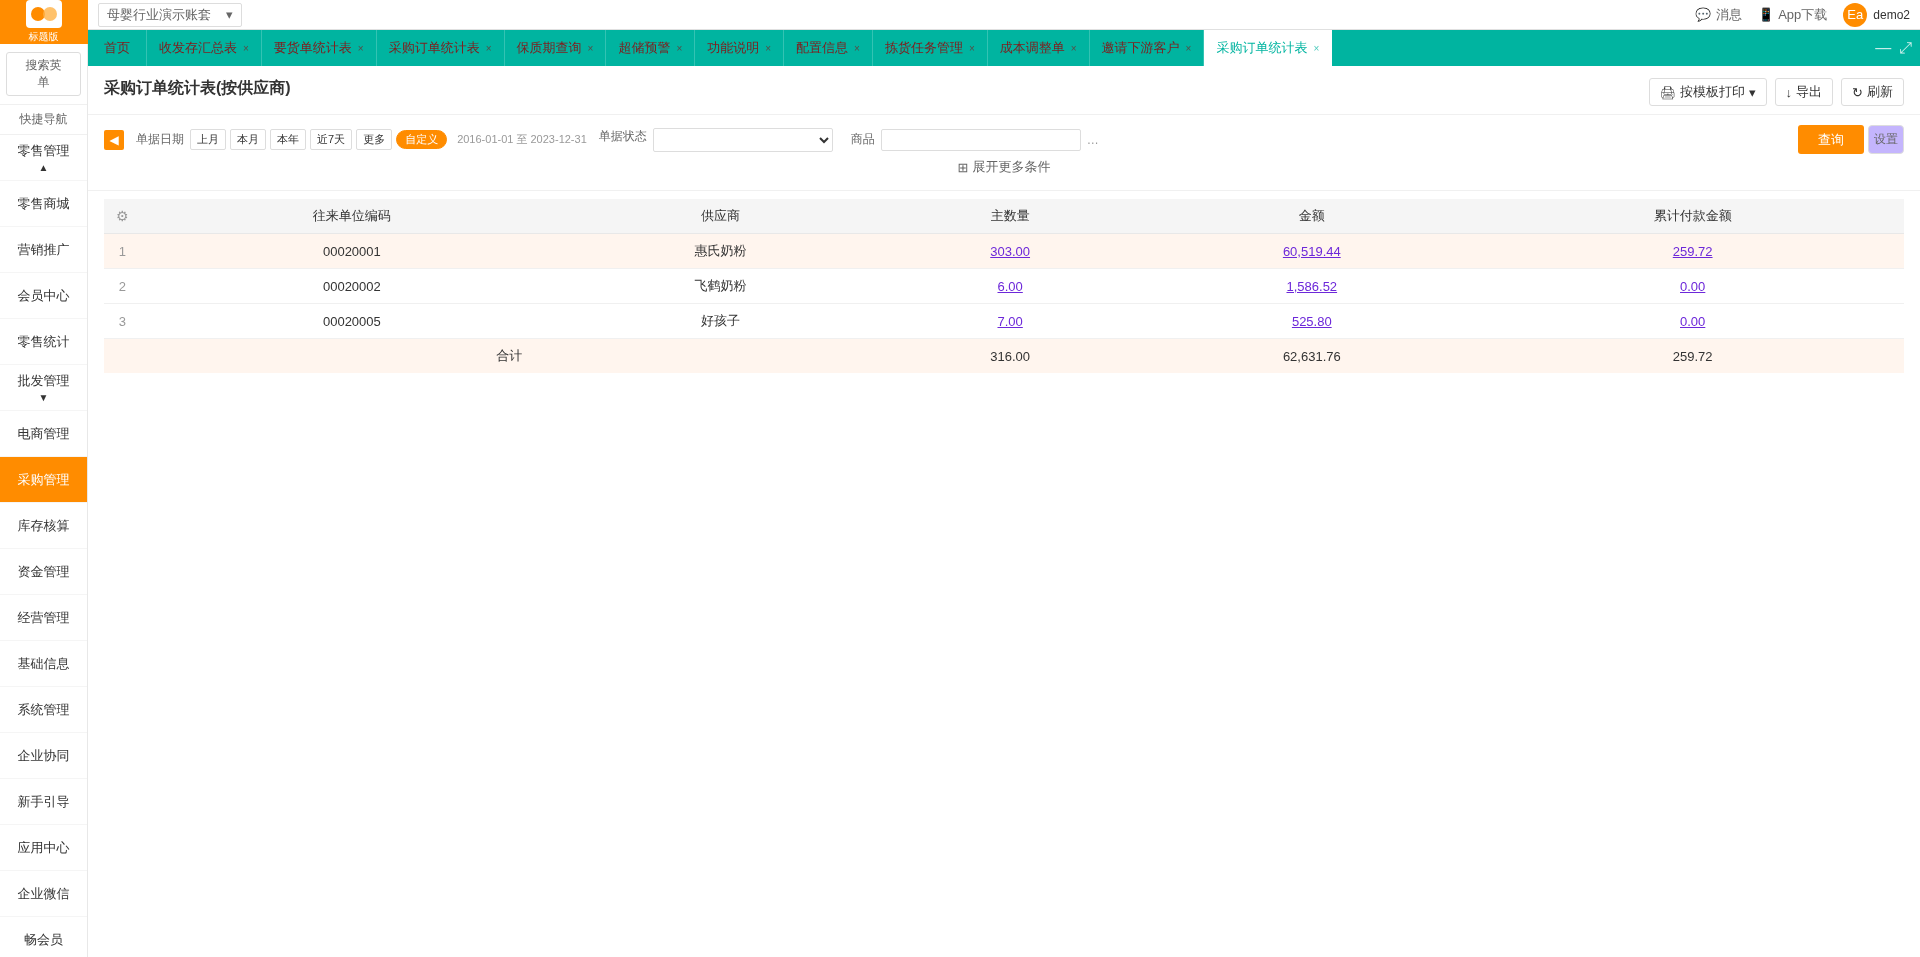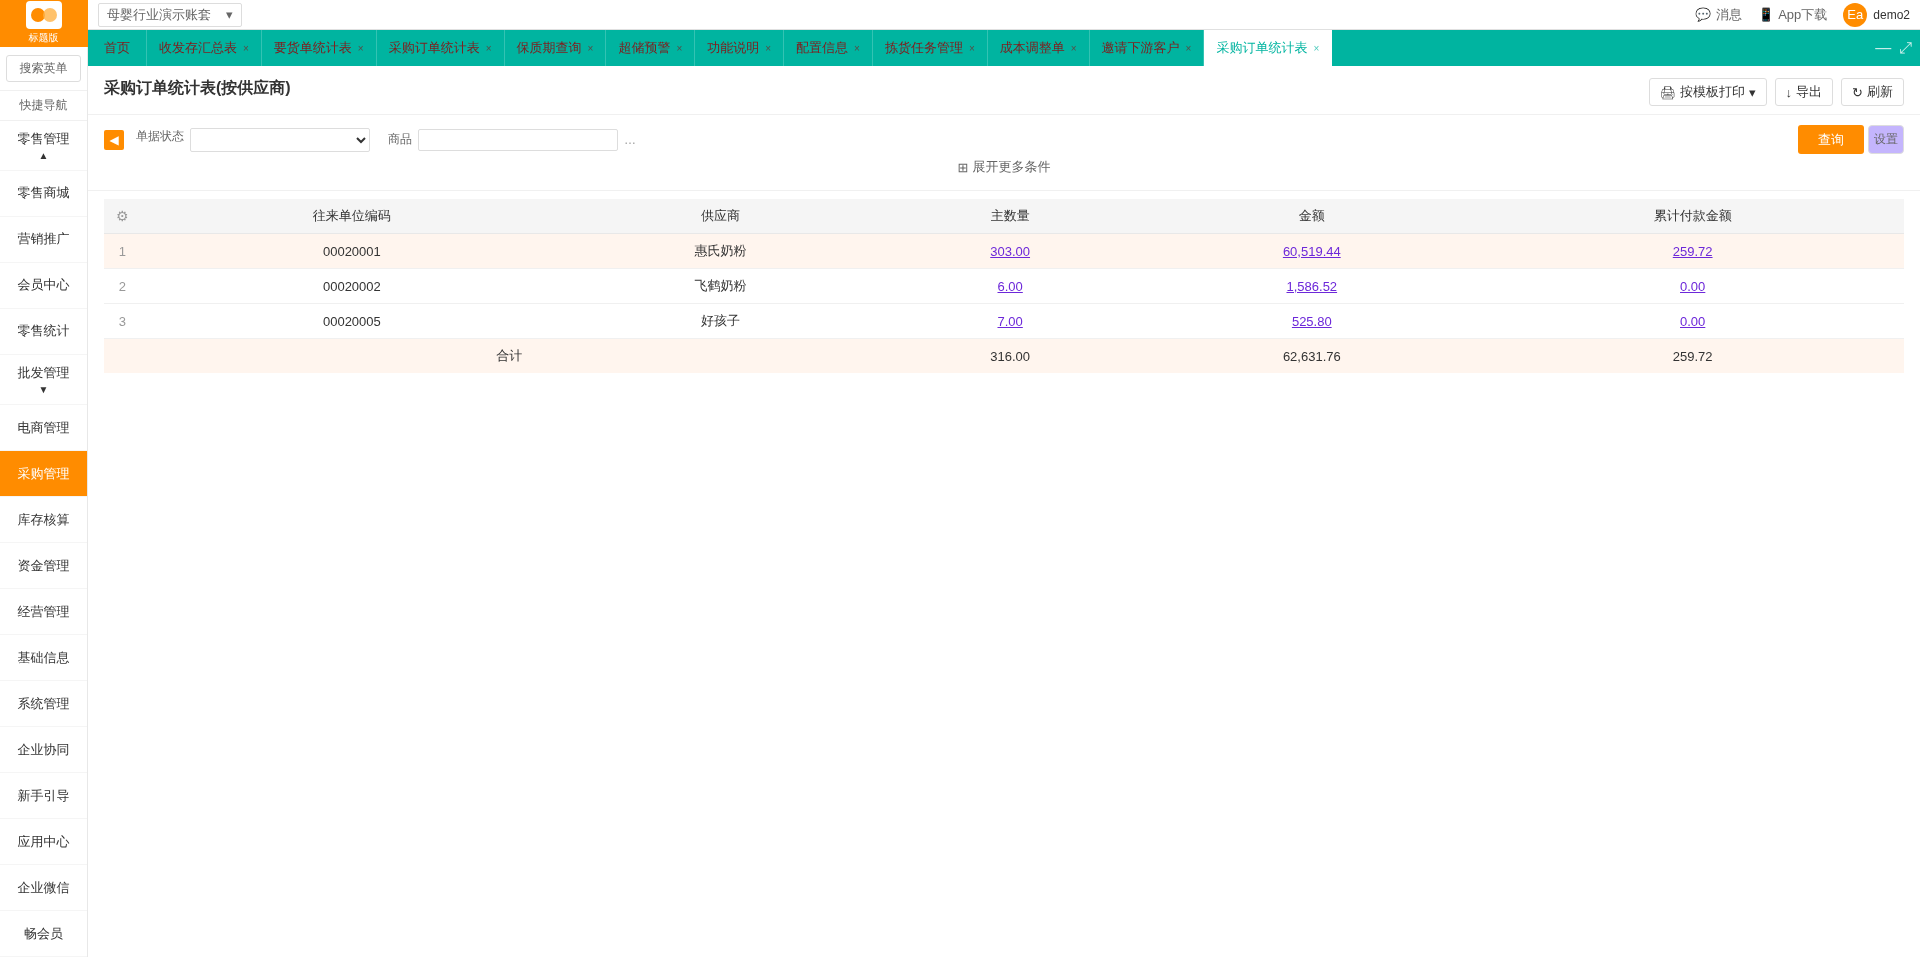--- a/index.html
+++ b/index.html
@@ -4,21 +4,21 @@
   <style>
     * { box-sizing: border-box; margin: 0; padding: 0; font-family: 'Microsoft YaHei', '微软雅黑', Arial, sans-serif; font-size: 13px; }
     body { display: flex; height: 957px; overflow: hidden; background: #f5f5f5; }
 
     
     .sidebar { width: 88px; background: #fff; border-right: 1px solid #e8e8e8; display: flex; flex-direction: column; align-items: center; flex-shrink: 0; }
     .sidebar-logo { width: 88px; height: 50px; background: #ff8c00; display: flex; align-items: center; justify-content: center; flex-direction: column; cursor: pointer; }
     .sidebar-logo .logo-icon { width: 36px; height: 28px; background: #fff; border-radius: 4px; display: flex; align-items: center; justify-content: center; }
     .sidebar-logo .logo-text { color: #fff; font-size: 10px; margin-top: 2px; }
     .sidebar-search { width: 100%; padding: 8px 6px; border-bottom: 1px solid #f0f0f0; }
-    .sidebar-search-btn { width: 100%; padding: 4px 4px; background: none; border: 1px solid #ddd; border-radius: 3px; color: #666; font-size: 12px; cursor: pointer; text-align: center; }
+    .sidebar-search-btn { width: 100%; padding: 4px 16px; background: none; border: 1px solid #ddd; border-radius: 3px; color: #666; font-size: 12px; cursor: pointer; text-align: center; }
     .sidebar-nav-label { width: 100%; padding: 6px 8px; text-align: center; color: #666; font-size: 12px; border-bottom: 1px solid #f0f0f0; cursor: pointer; }
     .sidebar-item { width: 100%; padding: 10px 4px; text-align: center; color: #333; font-size: 12px; cursor: pointer; border-bottom: 1px solid #f5f5f5; display: flex; flex-direction: column; align-items: center; justify-content: center; min-height: 46px; }
     .sidebar-item.active { background: #ff8c00; color: #fff; text-align: right; }
     .sidebar-item .item-arrow { font-size: 10px; margin-top: 2px; }
 
     
     .main { flex: 1; display: flex; flex-direction: column; overflow: hidden; }
 
     
     .topbar { height: 30px; background: #fff; border-bottom: 1px solid #e0e0e0; display: flex; align-items: center; padding: 0 10px; gap: 4px; }
@@ -267,20 +267,32 @@
           <span>刷新</span>
         </button>
       </div>
     </div>
 
     <div class="filter-area">
       <div class="filter-row">
 
         <button style="background:#ff8c00;border:none;color:#fff;width:20px;height:20px;border-radius:2px;cursor:pointer;font-size:12px;display:flex;align-items:center;justify-content:center;">◀</button>
 
+        <div class="filter-item">
+          <span class="filter-label">单据日期</span>
+          <div class="filter-date-btns">
+            <button class="filter-date-btn">上月</button>
+            <button class="filter-date-btn">本月</button>
+            <button class="filter-date-btn">本年</button>
+            <button class="filter-date-btn">近7天</button>
+            <button class="filter-date-btn">更多</button>
+            <button class="filter-date-btn custom">自定义</button>
+          </div>
+          <span class="filter-date-range">2016-01-01 至 2023-12-31</span>
+        </div>
 
         <div class="filter-status">
           <span class="filter-label">单据状态</span>
           <select class="filter-select">
             <option value=""></option>
           </select>
           <span></span>
         </div>
 
         <div class="filter-item">

